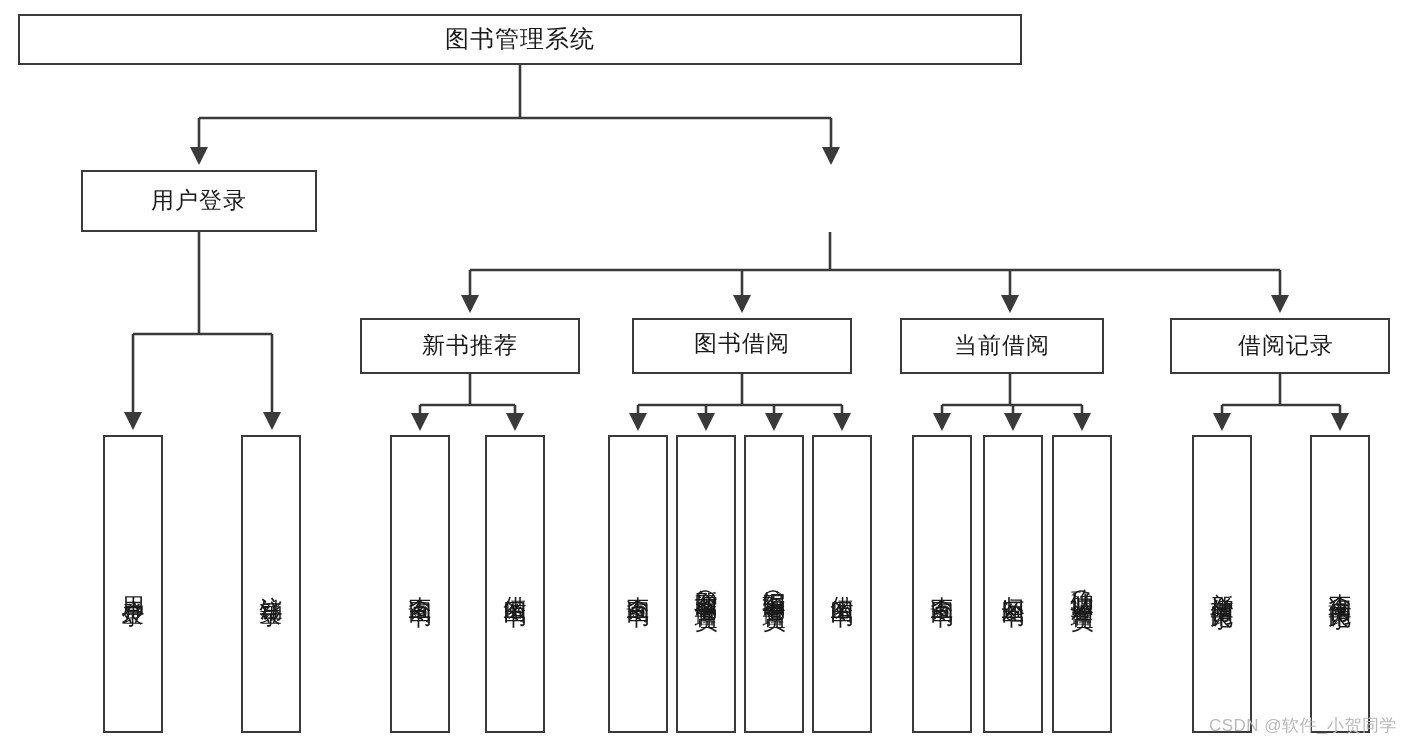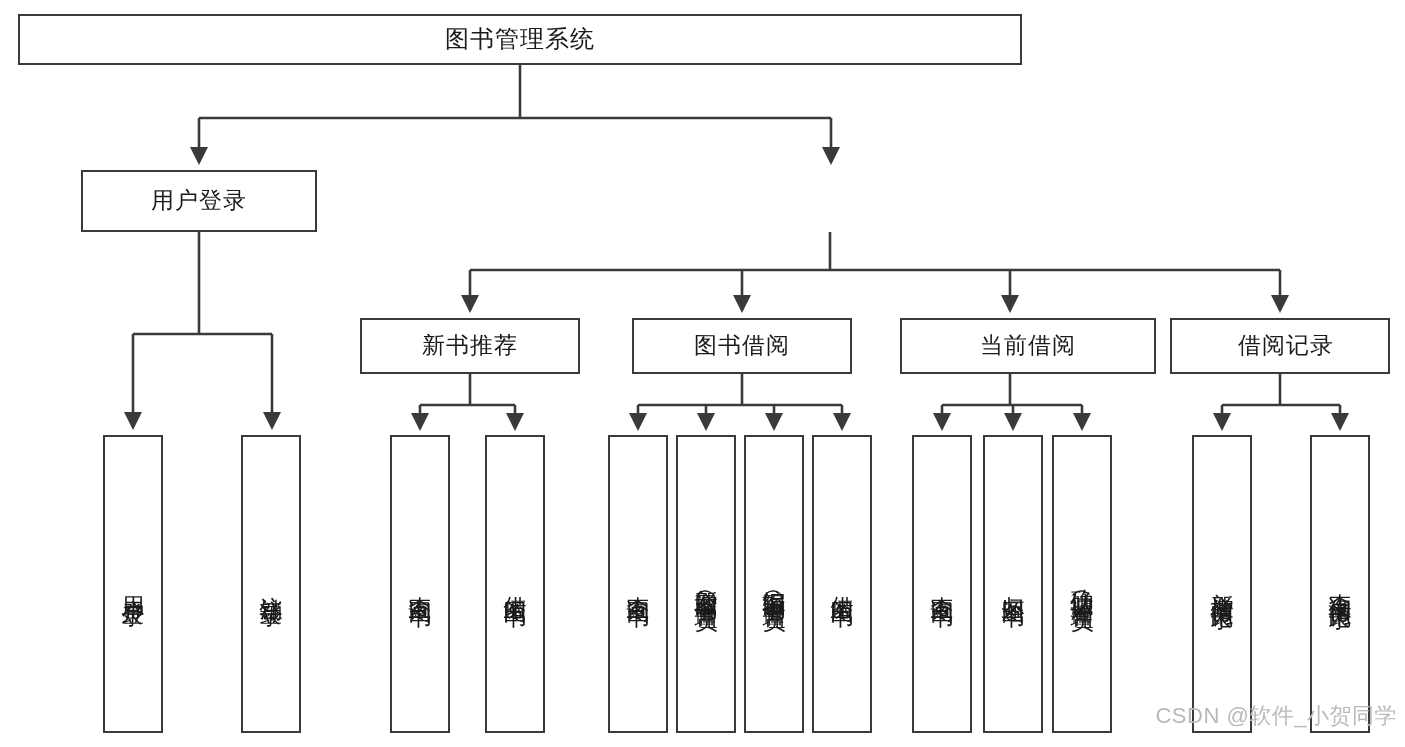--- a/index.html
+++ b/index.html
@@ -53,22 +53,22 @@
     text-orientation: upright;
     text-align: center;
     white-space: nowrap;
   }
   .node.root {
     font-size: 24px;
   }
   #watermark {
     position: absolute;
     right: 8px;
-    bottom: 16px;
-    font-size: 22px;
+    bottom: 10px;
+    font-size: 17px;
     color: #b9b9b9;
     letter-spacing: 0.5px;
     white-space: nowrap;
   }
 </style>
 </head>
 <body>
 
 <div id="canvas">
 
@@ -126,24 +126,24 @@
     <span>图书管理系统</span>
   </div>
 
   <div class="node horiz" style="left:81px; top:170px; width:236px; height:62px;">
     <span>用户登录</span>
   </div>
 
   <div class="node horiz" style="left:360px; top:318px; width:220px; height:56px;">
     <span>新书推荐</span>
   </div>
-  <div class="node horiz" style="left:632px; top:318px; width:220px; height:56px;">
+  <div class="node horiz" style="left:632px; top:318px; width:220px; height:56px;font-family:Liberation Mono, monospace;">
     <span>图书借阅</span>
   </div>
-  <div class="node horiz" style="left:900px; top:318px; width:256px; height:56px;">
+  <div class="node horiz" style="left:900px; top:318px; width:204px; height:56px;">
     <span>当前借阅</span>
   </div>
   <div class="node horiz" style="left:1170px; top:318px; width:220px; height:56px;padding-left:12px;">
     <span>借阅记录</span>
   </div>
 
   <div class="node vert" style="left:103px; top:435px; width:60px; height:298px;">
     <span class="vlabel">用户登录</span>
   </div>
   <div class="node vert" style="left:241px; top:435px; width:60px; height:298px;">

